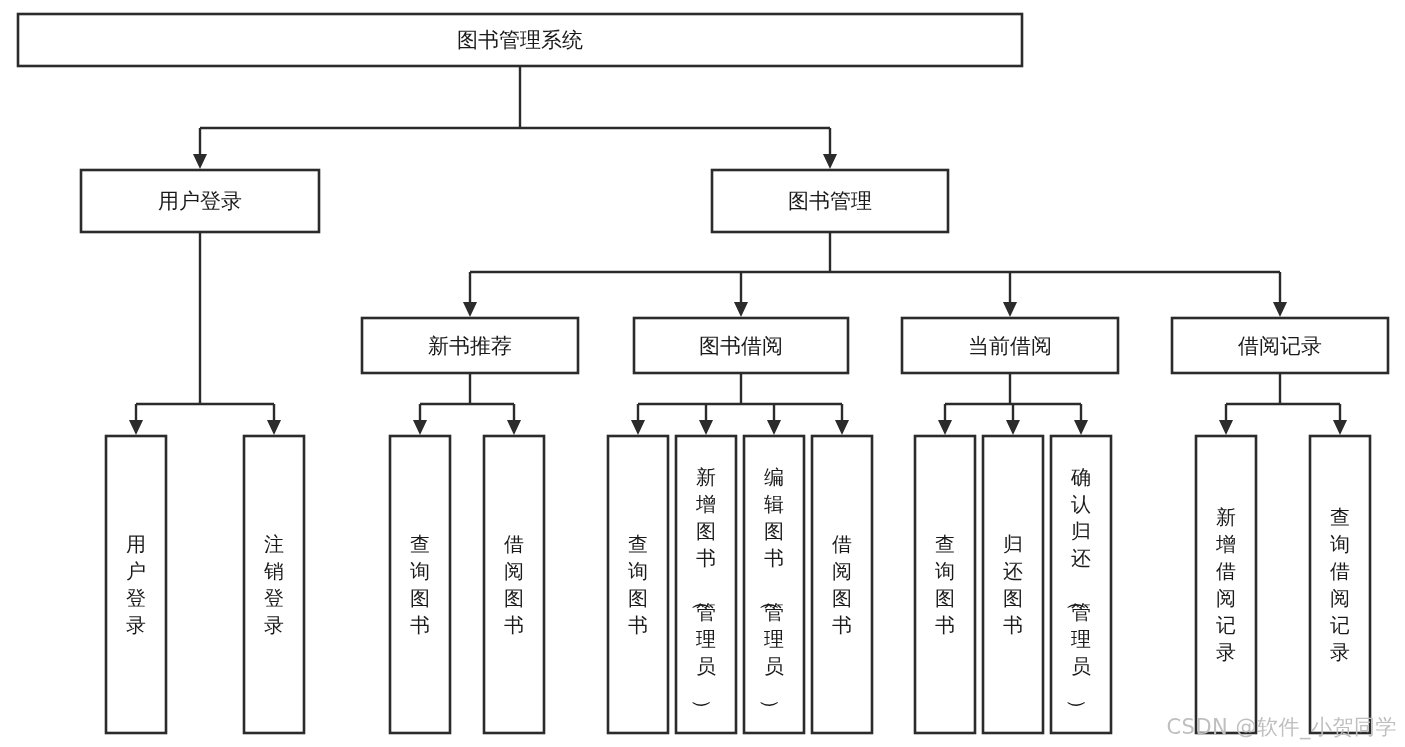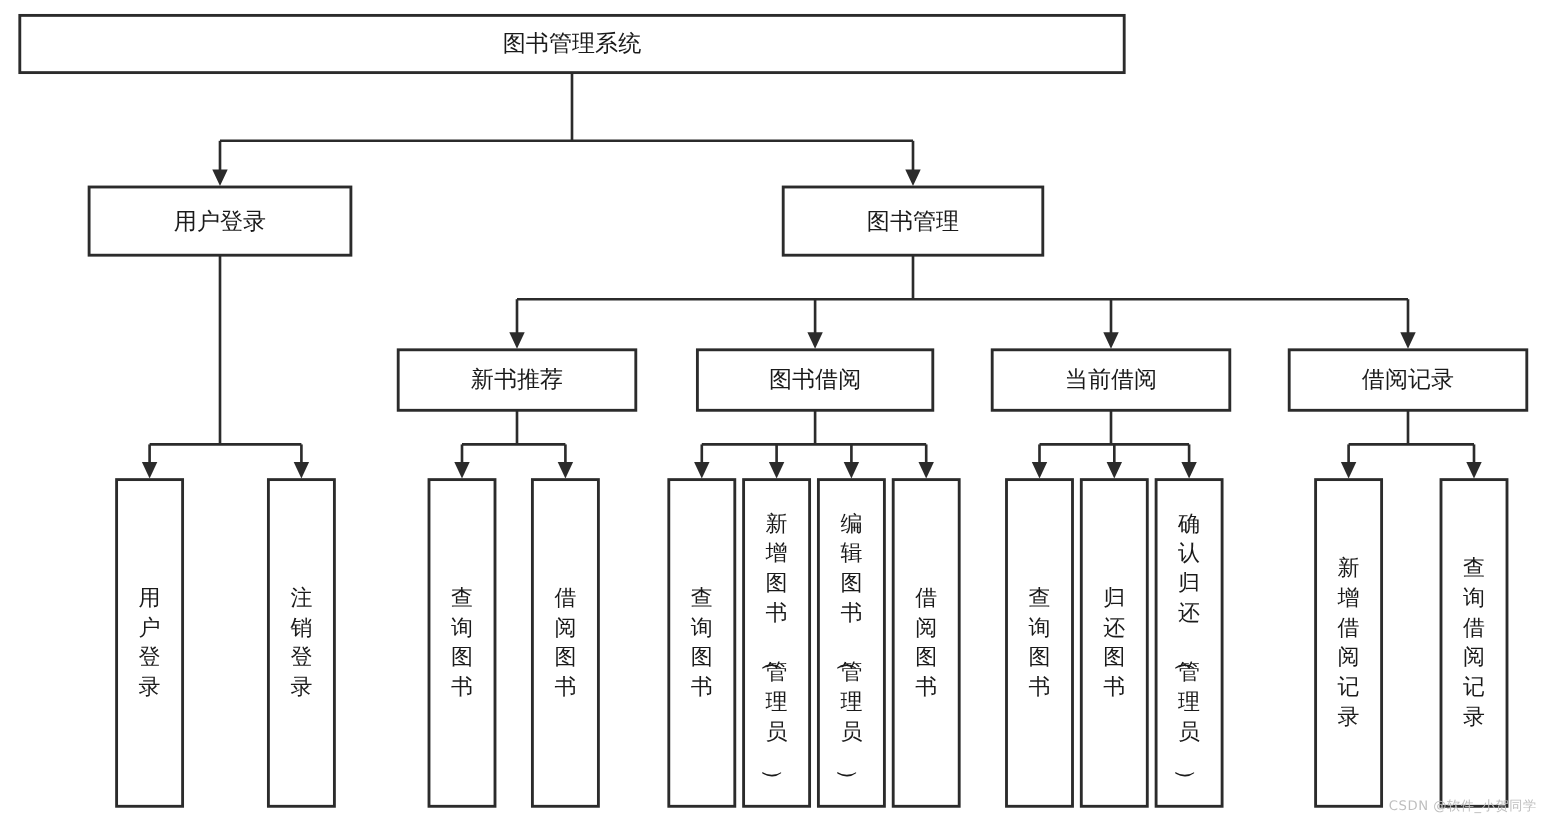--- a/index.html
+++ b/index.html
@@ -57,21 +57,21 @@
   }
   .arrow-head {
     fill: #2b2b2b;
     stroke: none;
   }
   .watermark {
     position: absolute;
     right: 8px;
     bottom: 6px;
     color: #bfbfbf;
-    font-size: 12px;
+    font-size: 21px;
     font-family: "DejaVu Sans", "Liberation Sans", sans-serif;
     letter-spacing: 0.5px;
     user-select: none;
     white-space: nowrap;
     text-align: right;
   }
 </style>
 </head>
 <body>
 

